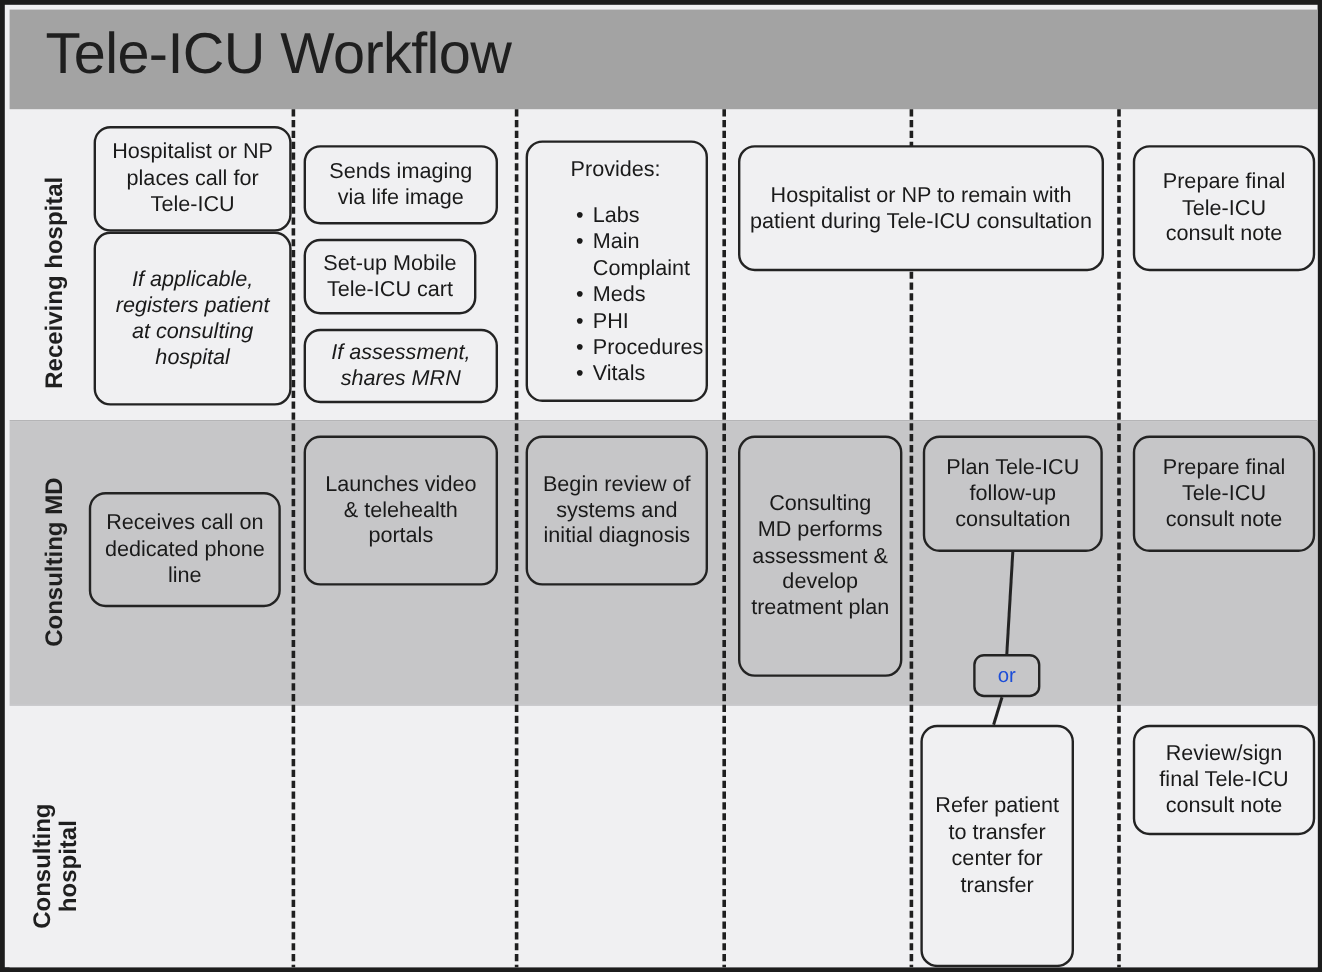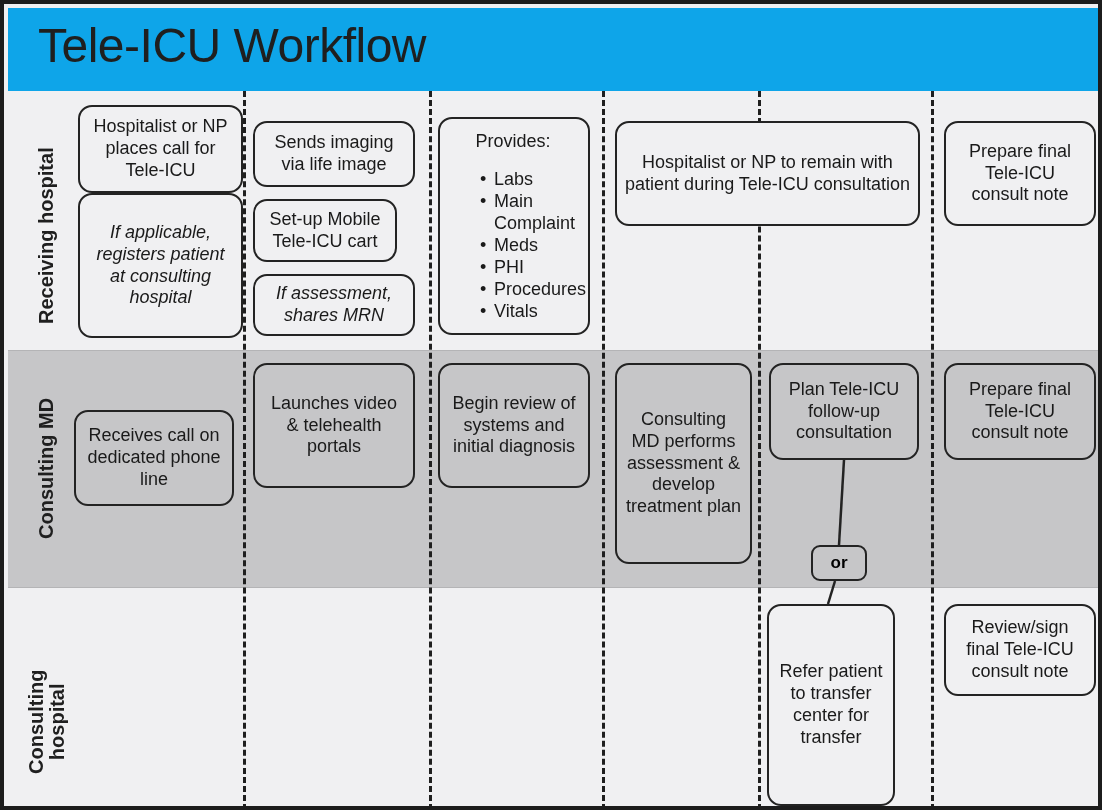--- a/index.html
+++ b/index.html
@@ -19,21 +19,21 @@
     border: 4px solid #1c1c1c;
     overflow: hidden;
   }
   
   .header-band {
     position: absolute;
     left: 4px;
     top: 4px;
     width: 1094px;
     height: 83px;
-    background: #0ea5e9;
+    background: #a3a3a3;
     box-sizing: border-box;
   }
   .header-title {
     position: absolute;
     left: 30px;
     top: 10px;
     font-size: 48px;
     color: #1f1f1f;
     letter-spacing: -0.5px;
     white-space: nowrap;
@@ -136,22 +136,21 @@
   .or-chip {
     position: absolute;
     box-sizing: border-box;
     border: 2.5px solid #232323;
     border-radius: 9px;
     background: #c6c6c8;
     display: flex;
     align-items: center;
     justify-content: center;
     font-size: 17px;
-    color: #000000;
-    font-weight: bold;
+    color: #1d4ed8;
   }
 
   
   #connectors {
     position: absolute;
     left: 0; top: 0;
     width: 1102px; height: 810px;
     pointer-events: none;
   }
 </style>

